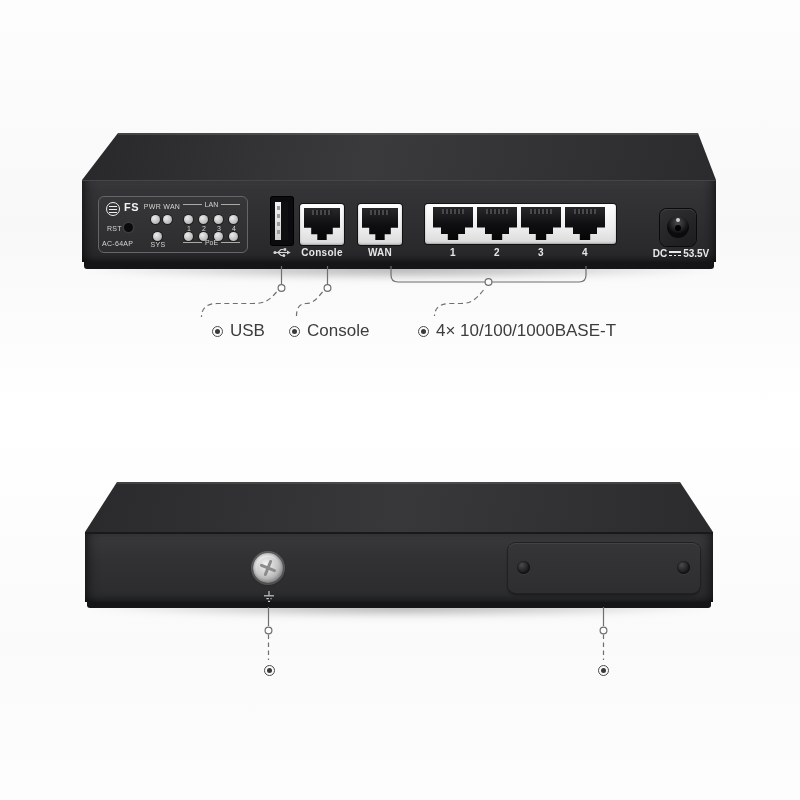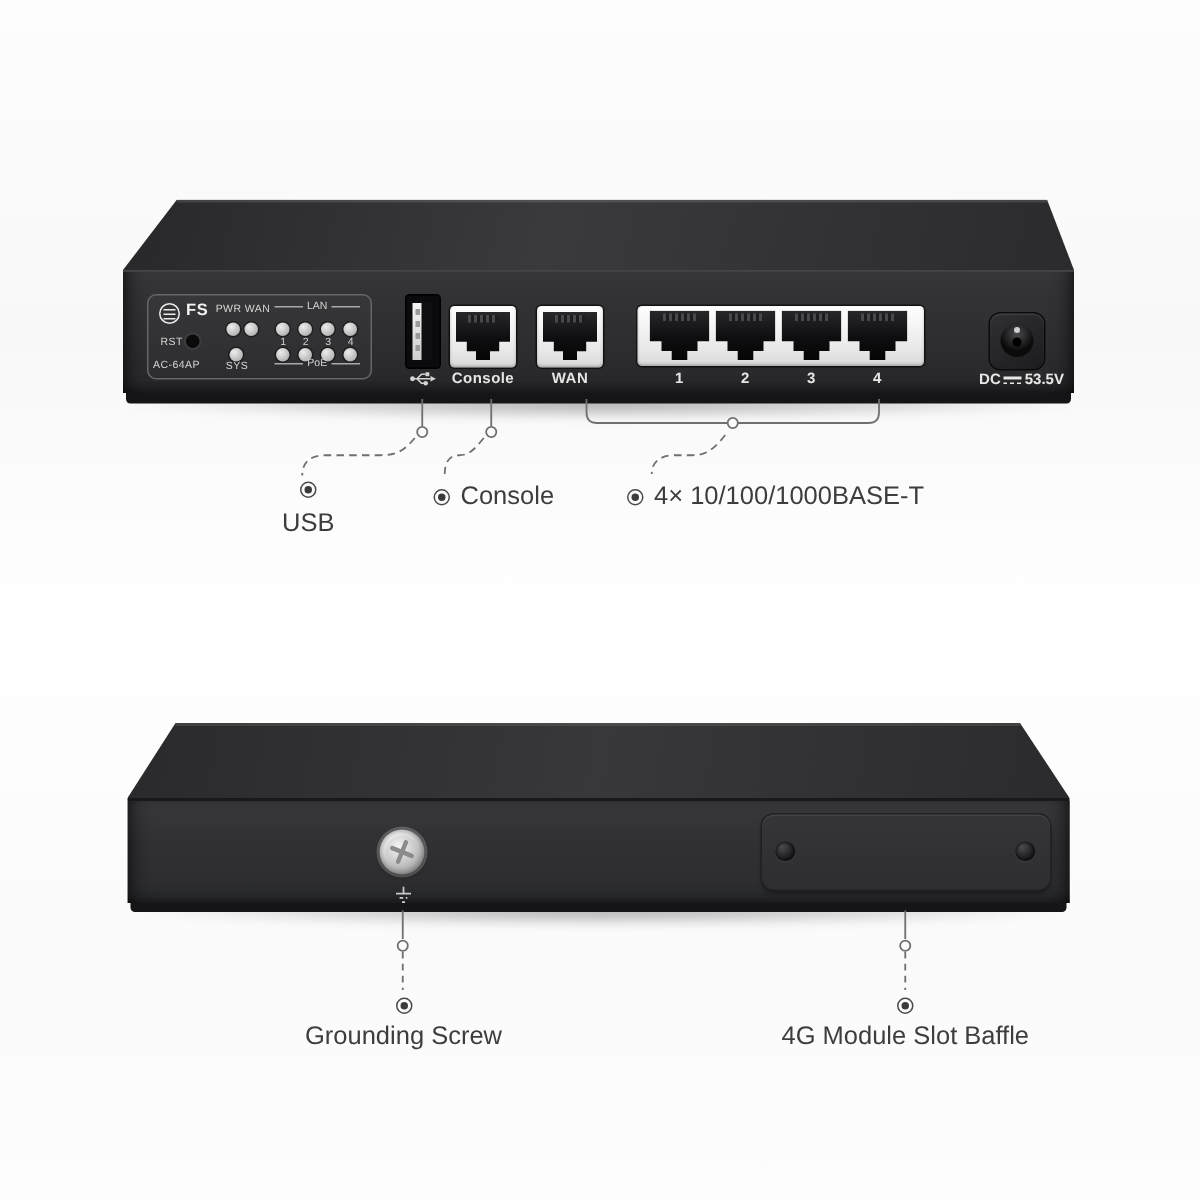--- a/index.html
+++ b/index.html
@@ -288,33 +288,31 @@
     <path d="M603.5,607 V626"></path>
     <path stroke-dasharray="4.5 3.5" d="M603.5,634.5 V660"></path>
     <circle cx="281.5" cy="288" r="3.4" fill="#fcfcfc"></circle>
     <circle cx="327.5" cy="288" r="3.4" fill="#fcfcfc"></circle>
     <circle cx="488.5" cy="282" r="3.4" fill="#fcfcfc"></circle>
     <circle cx="268.5" cy="630.5" r="3.4" fill="#fcfcfc"></circle>
     <circle cx="603.5" cy="630.5" r="3.4" fill="#fcfcfc"></circle>
   </g>
 </svg>
 
-<div class="callout-label" style="left:188px; top:321px;flex-direction:column;">
+<div class="callout-label" style="left:212px; top:321px;">
   <span class="bullet"></span>
   <span>USB</span>
 </div>
 <div class="callout-label" style="left:289px; top:321px;">
   <span class="bullet"></span>
   <span>Console</span>
 </div>
 <div class="callout-label" style="left:418px; top:321px;">
   <span class="bullet"></span>
   <span>4× 10/100/1000BASE-T</span>
 </div>
 
 <div class="callout-label-v" style="left:170px; top:665px; width:198px;">
   <span class="bullet"></span>
-  <span>Grounding Screw</span>
 </div>
 <div class="callout-label-v" style="left:460px; top:665px; width:287px;">
   <span class="bullet"></span>
-  <span>4G Module Slot Baffle</span>
 </div>
 
 </body></html>

